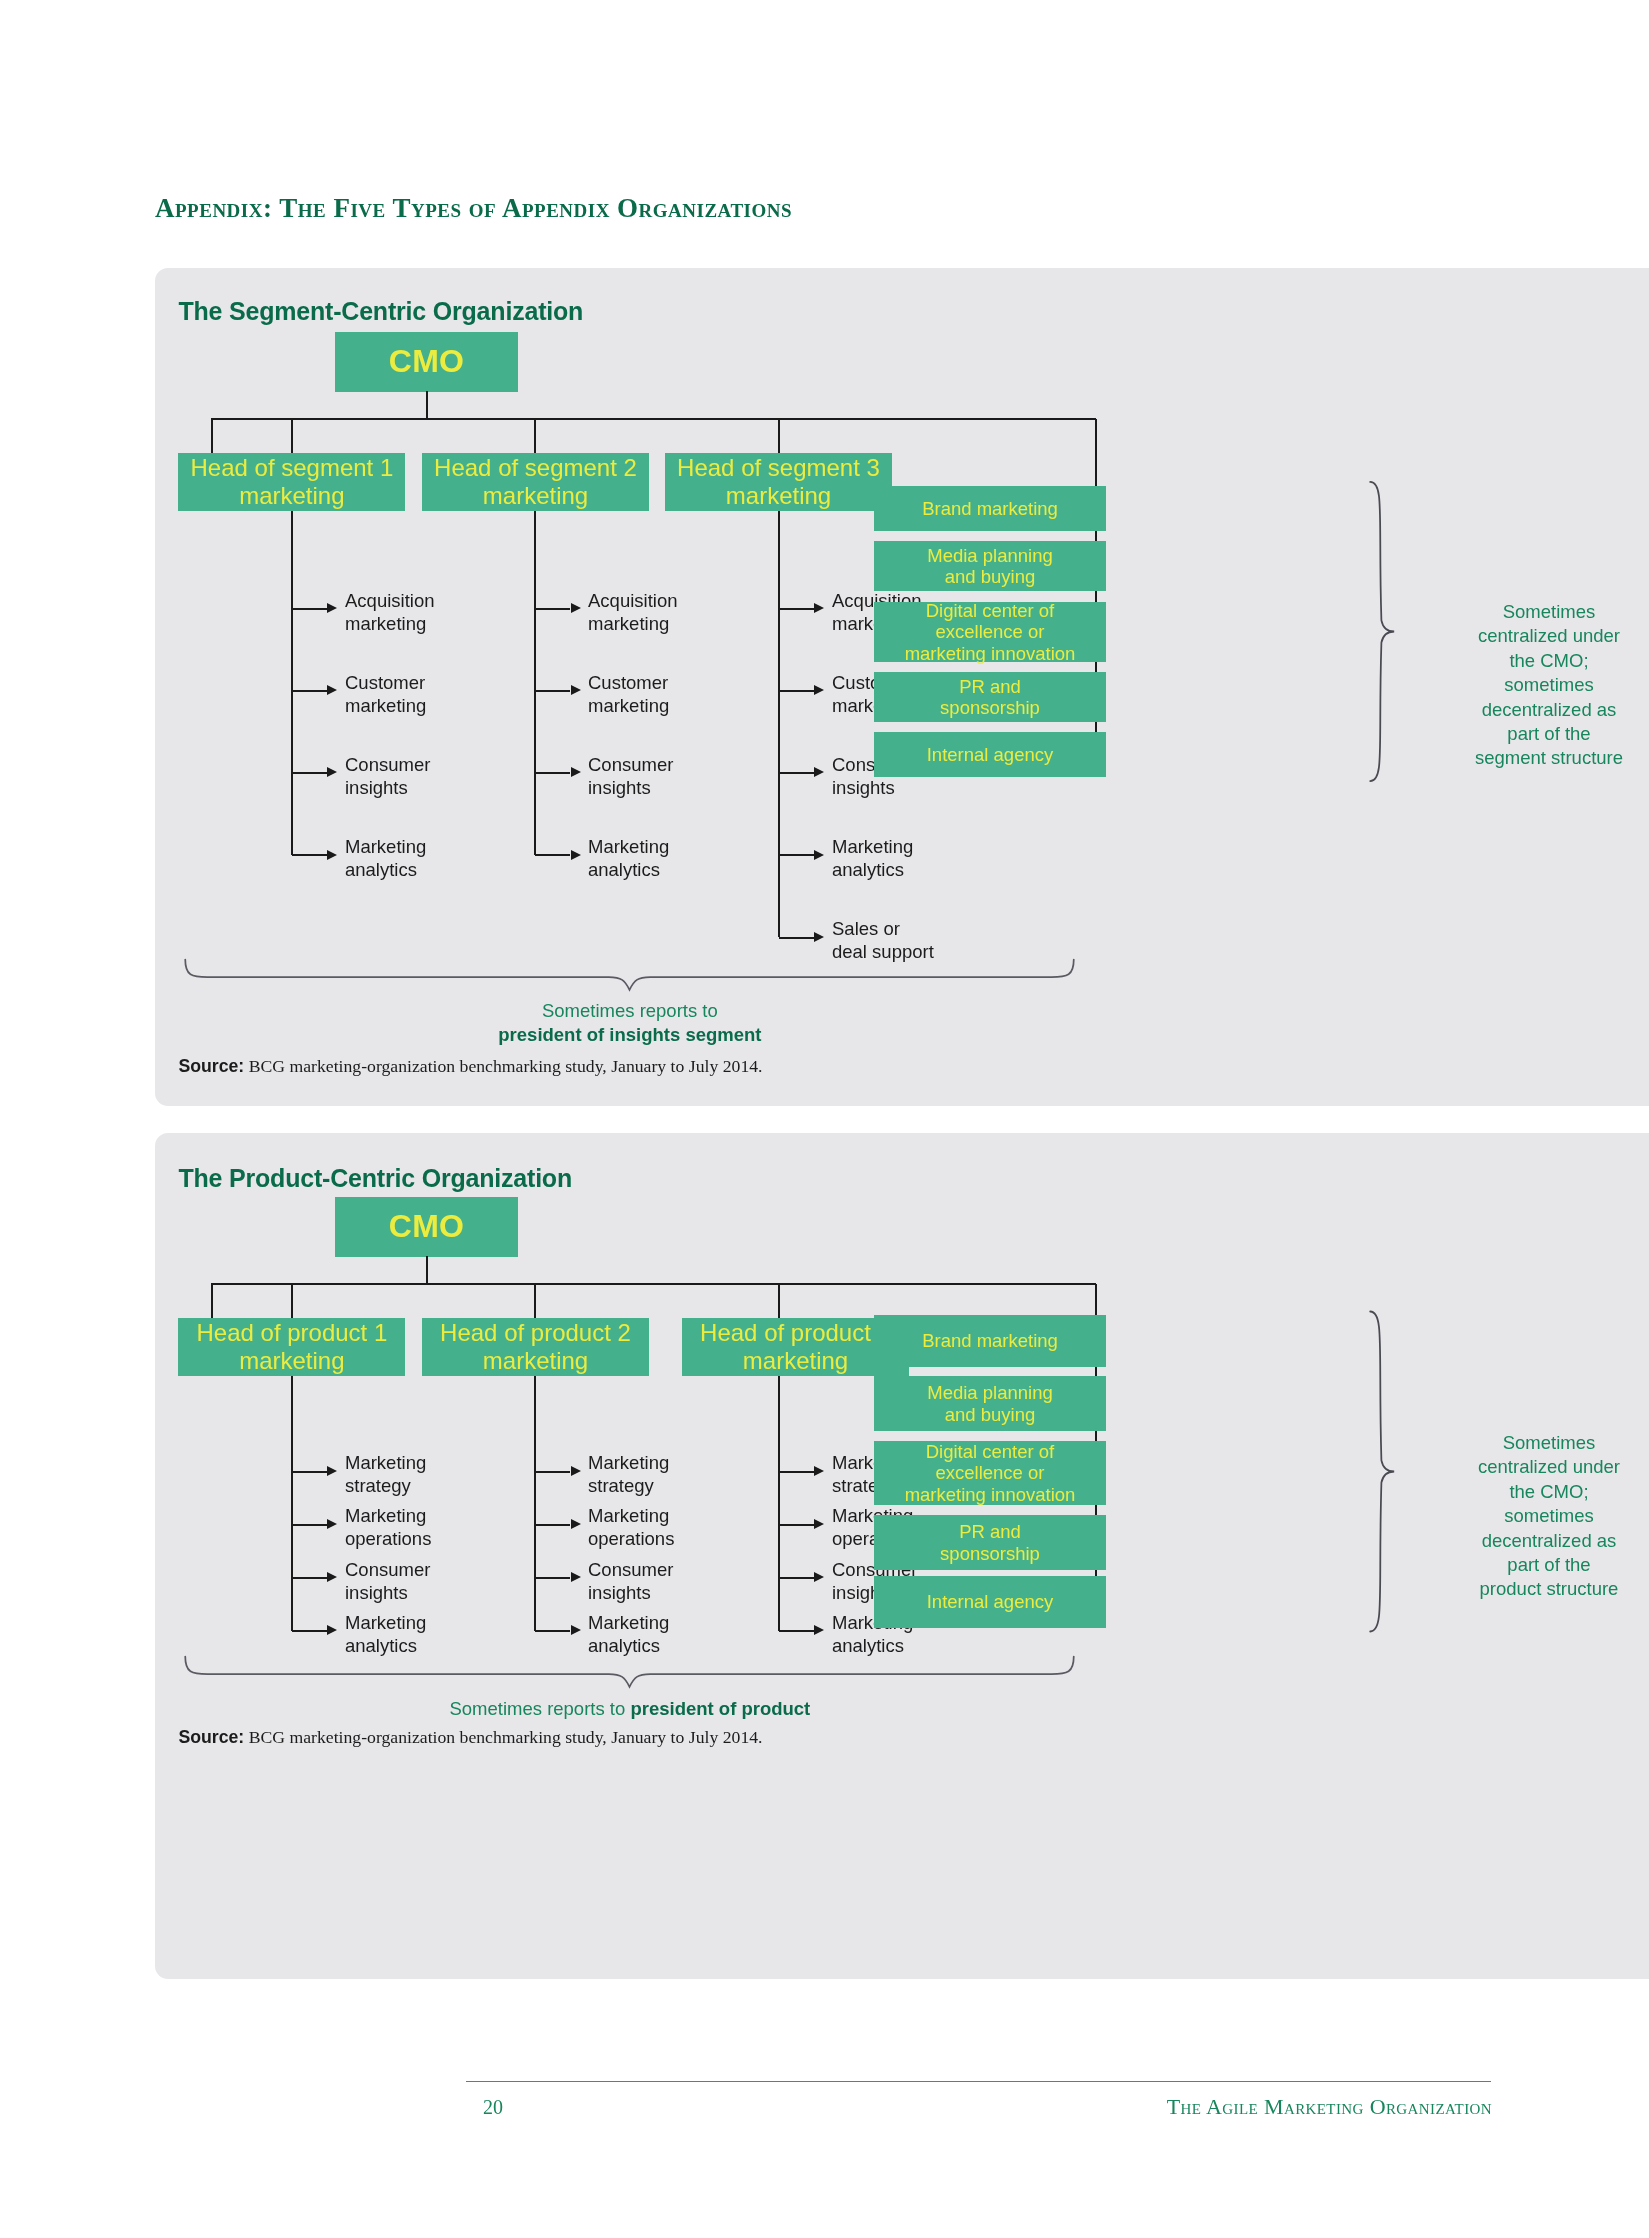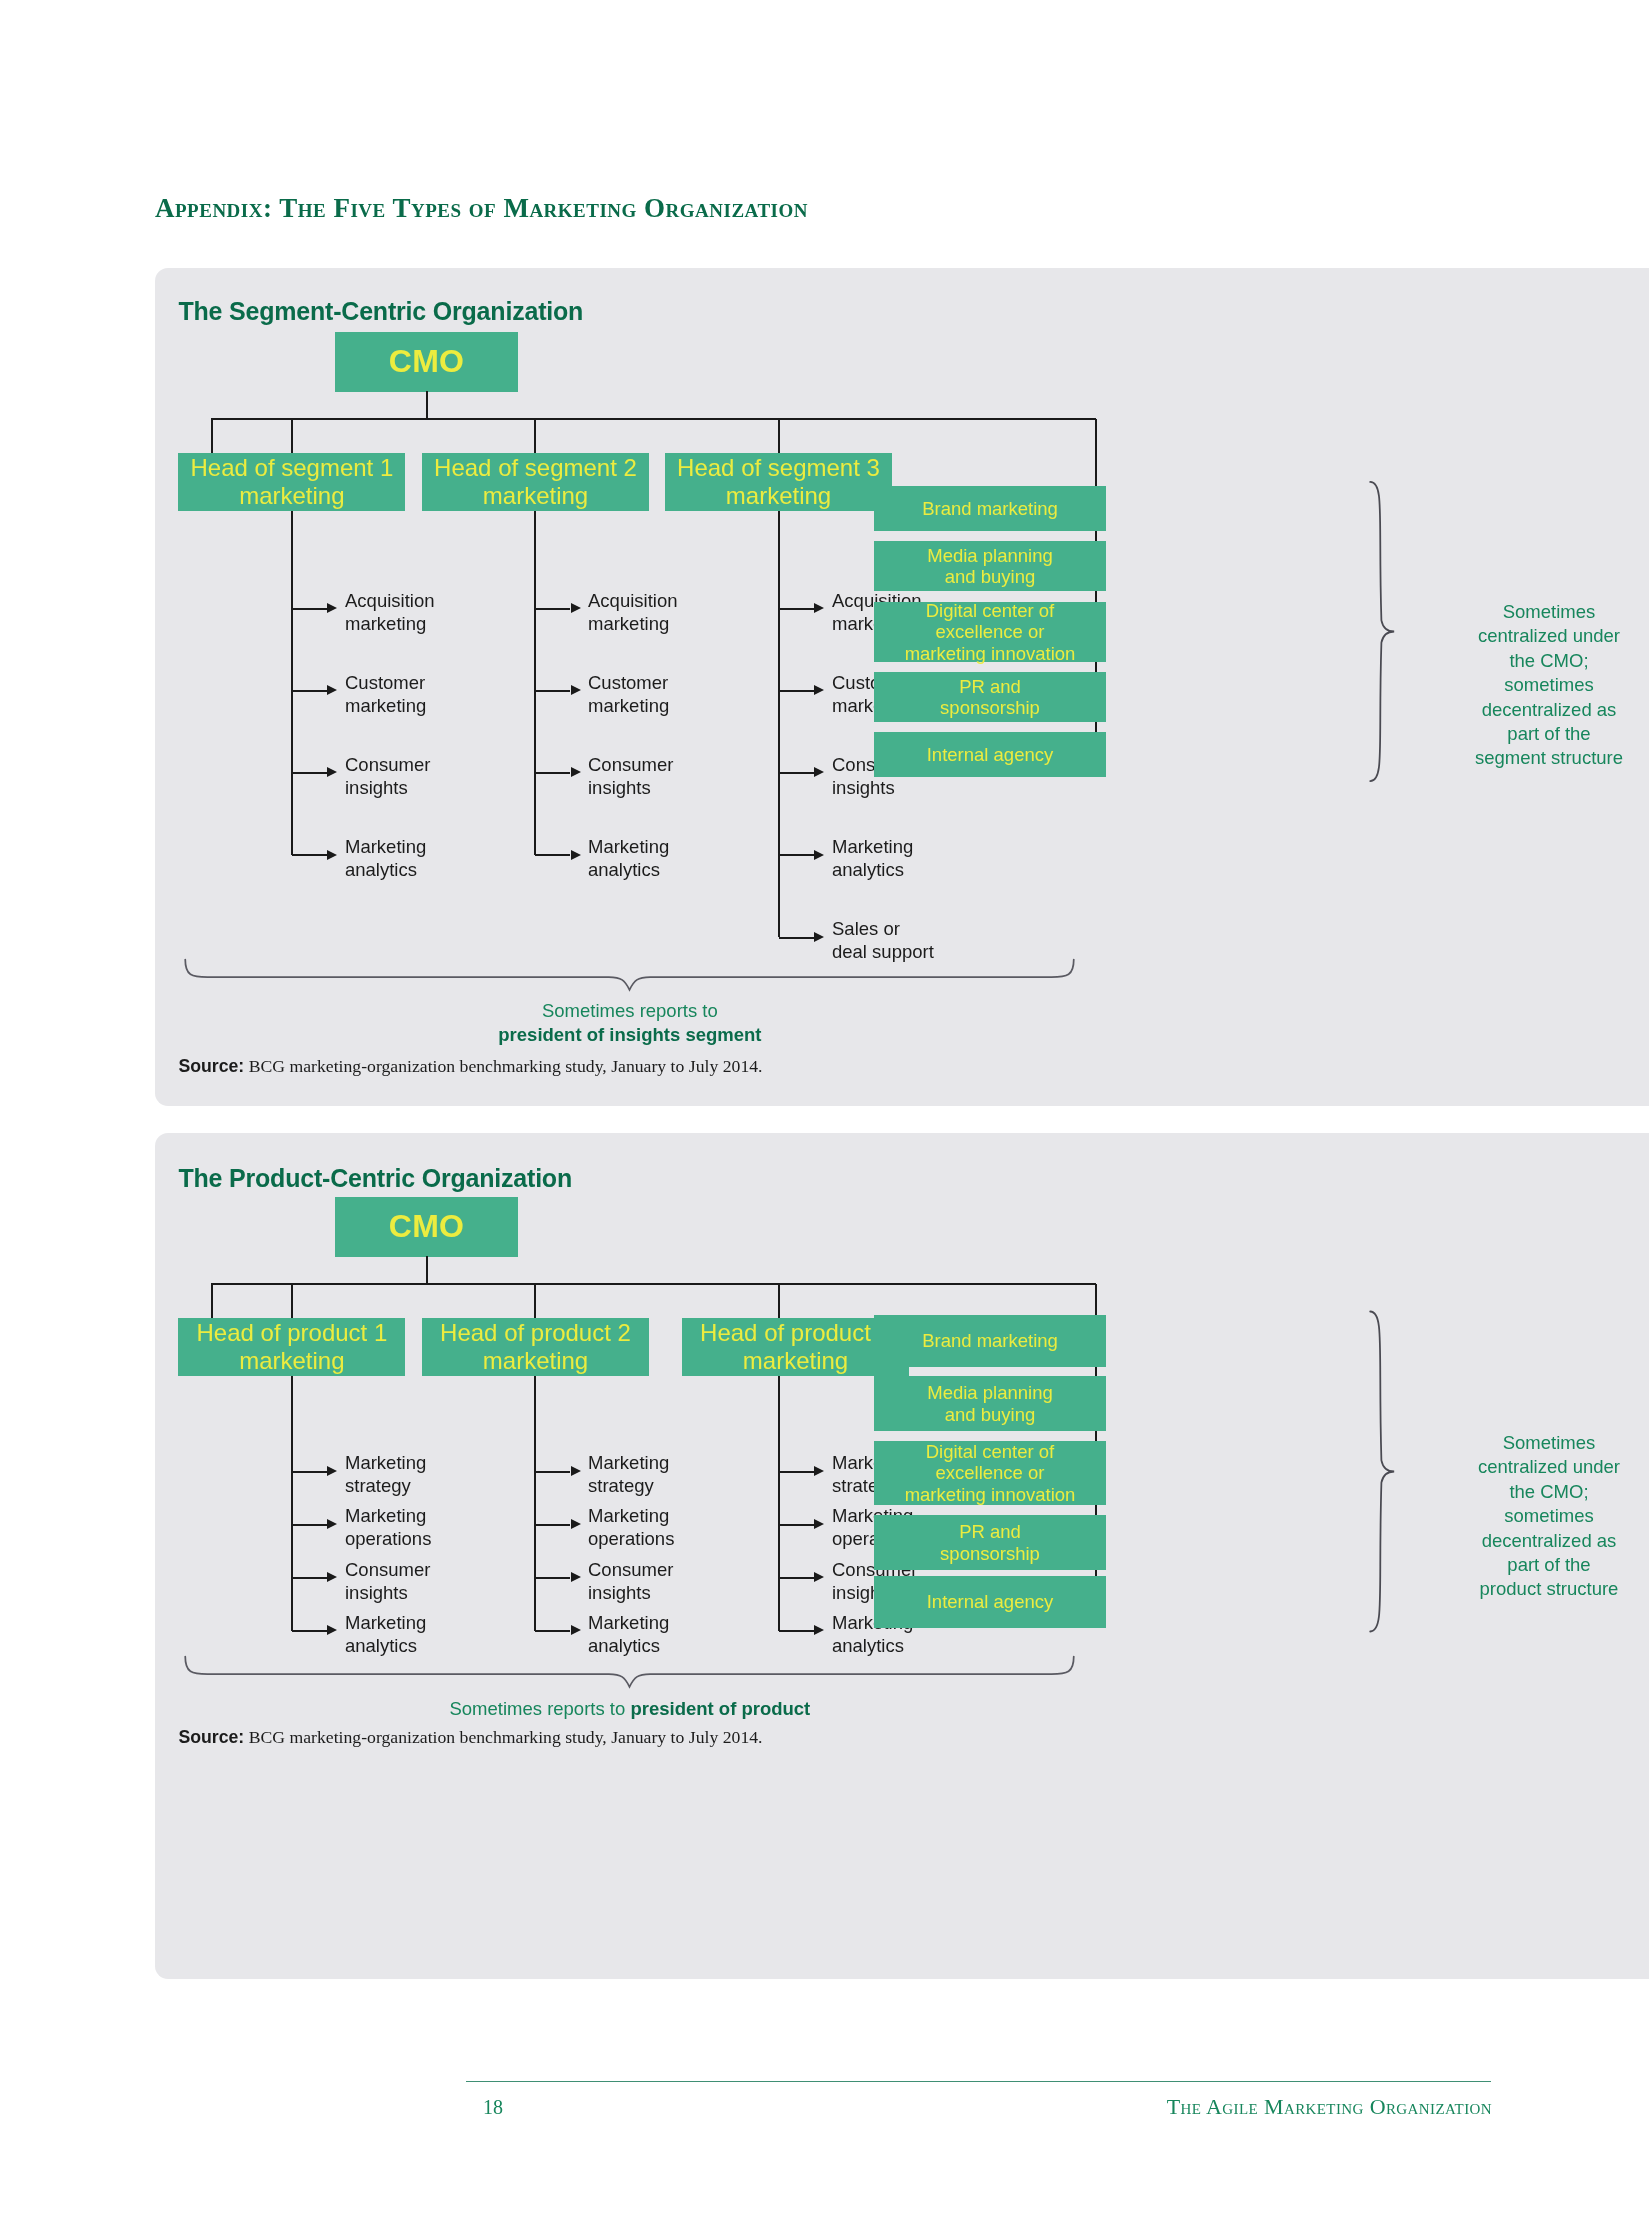--- a/index.html
+++ b/index.html
@@ -171,21 +171,21 @@
     font-variant: small-caps;
     font-size: 22px;
     letter-spacing: 0.4px;
     color: #17865c;
     white-space: nowrap;
   }
 </style>
 </head>
 <body>
 
-<div class="appendix-title">Appendix: The Five Types of Marketing Organization</div>
+<div class="appendix-title">Appendix: The Five Types of Appendix Organizations</div>
 
 <div class="panel" id="panel-segment">
   <div class="panel-title">The Segment-Centric Organization</div>
   <div class="diagram" id="diagram-segment">
       <div class="tbox cmo" style="left: 180px; top: 64px; width: 183px; height: 60px;">CMO</div>
       <div class="ln lnv" style="left: 271px; top: 123px; height: 27px;"></div>
       <div class="ln lnh" style="left: 56px; top: 150px; width: 885px;"></div>
       <div class="ln lnv" style="left: 136px; top: 151px; height: 35px;"></div>
       <div class="ln lnv" style="left: 56px; top: 151px; height: 35px;"></div>
       <div class="ln lnv" style="left: 379px; top: 151px; height: 35px;"></div>
@@ -370,15 +370,15 @@
         <svg width="903" height="35" viewBox="0 0 1121 44" fill="none">
           <path d="M2 2 C 2 22, 10 24, 30 24 L 534.5 24 C 550.5 24, 554.5 28, 560.5 40 C 566.5 28, 570.5 24, 586.5 24 L 1091 24 C 1111 24, 1119 22, 1119 2" stroke="#5a5a62" stroke-width="2.2" fill="none" stroke-linecap="round"></path>
         </svg>
       </div>
       <div class="bcap" style="left: 23.4px; top: 564px; width: 903px; text-align: center;"><span>Sometimes reports to </span><b>president of product</b></div>
     </div>
   <div class="source" id="src-product" style="top: 594px;"><b>Source:</b><span> BCG marketing-organization benchmarking study, January to July 2014.</span></div>
 </div>
 
 <div id="footer-rule"></div>
-<div id="footer-page">18</div>
+<div id="footer-page">20</div>
 <div id="footer-title">The Agile Marketing Organization</div>
 
 
 </body></html>

